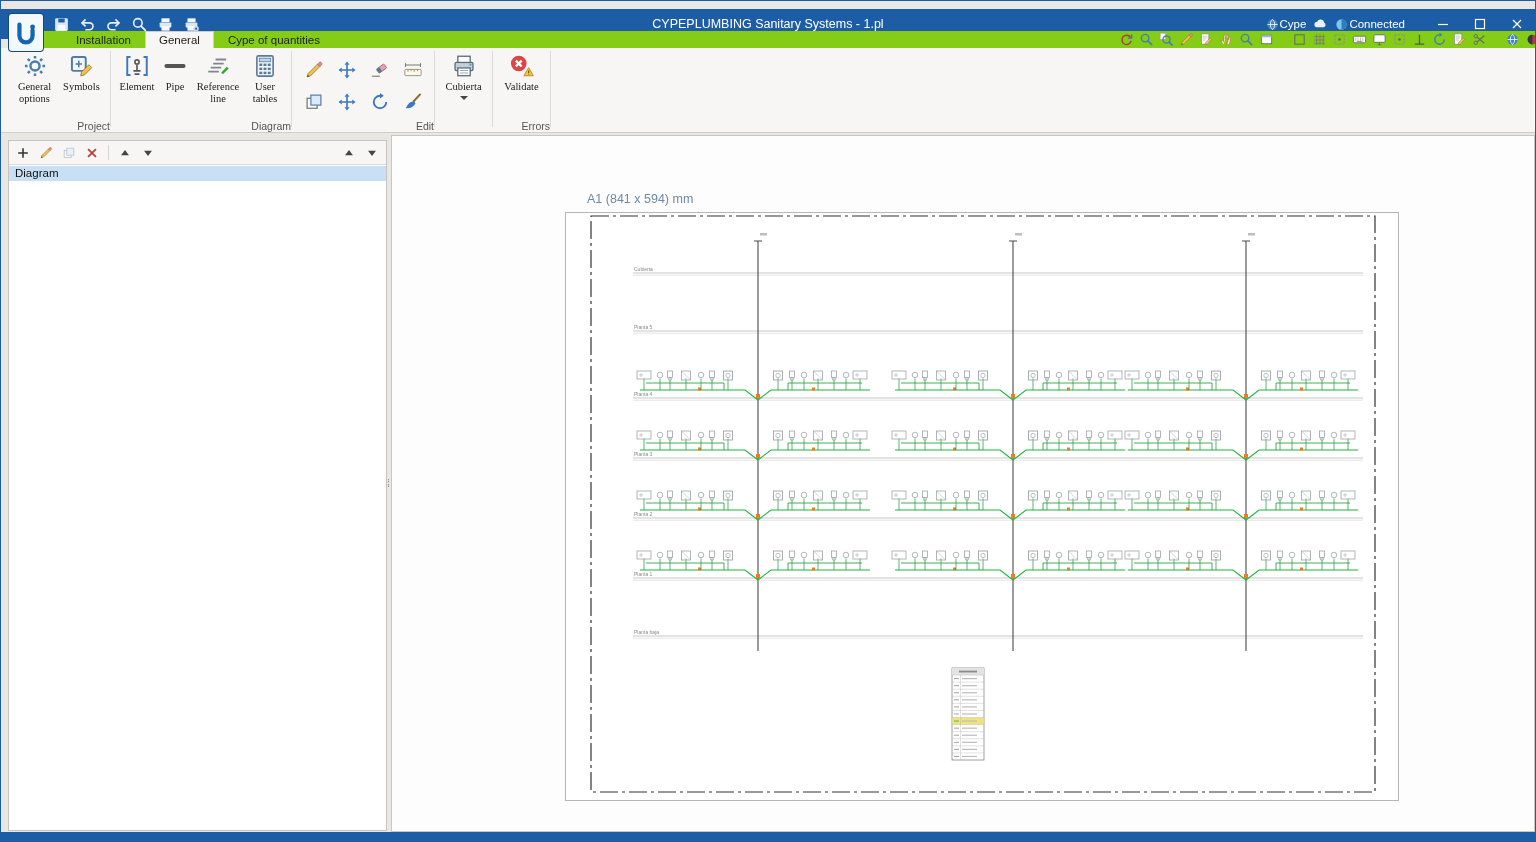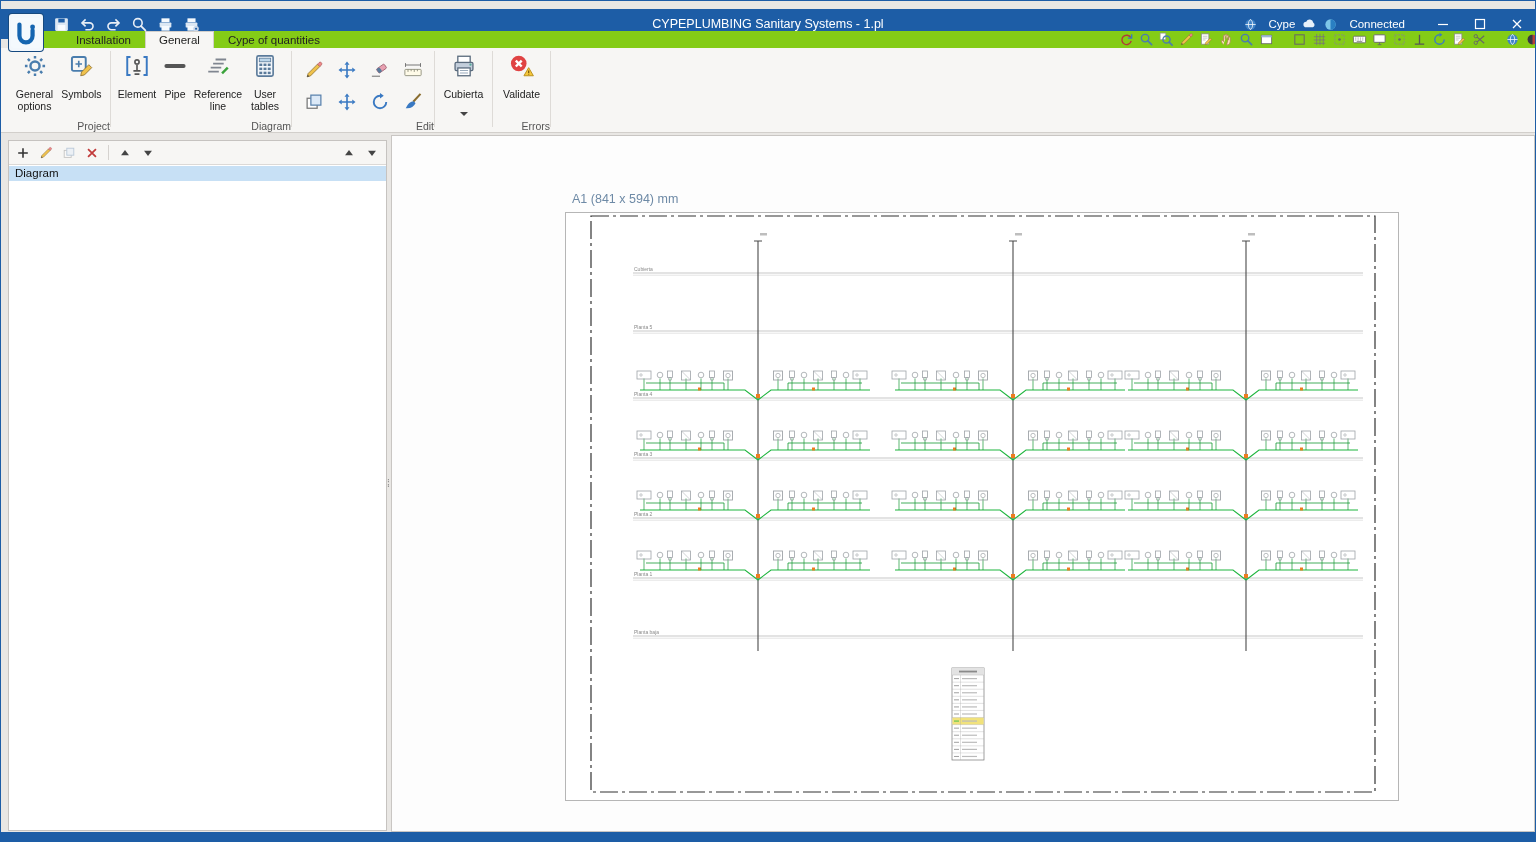--- a/index.html
+++ b/index.html
@@ -9,41 +9,41 @@
 
   
   .titlebar{position:absolute;left:0;top:8px;width:100%;height:30px;background:#1d5da6;color:#fff;}
   .applogo{position:absolute;left:8px;top:5px;width:34px;height:37px;background:#f2f7fc;border-radius:3px;
            z-index:6;display:flex;align-items:center;justify-content:center;box-shadow:0 0 0 1px #16497f;}
   .qat{position:absolute;left:50px;top:5px;display:flex;gap:6px;}
   .tbtn{width:20px;height:20px;display:flex;align-items:center;justify-content:center;border-radius:2px;}
   .win-title{position:absolute;left:0;right:0;top:0;height:30px;display:flex;align-items:center;
              justify-content:center;font-size:12.5px;pointer-events:none;}
   .tb-right{position:absolute;right:0;top:0;height:30px;display:flex;align-items:center;}
-  .tbtxt{margin:0 7px 0 11px;font-size:11.5px;}
+  .tbtxt{margin:0 7px 0 0;font-size:11.5px;}
   .winbtn{width:37px;height:30px;display:flex;align-items:center;justify-content:center;}
   .icn{display:inline-flex;align-items:center;justify-content:center;line-height:0;}
 
   
   .tabrow{position:absolute;left:11px;top:30px;width:100%;height:17px;background:#84cc16;}
   .tabs{display:flex;margin-left:50px;height:17px;}
   .tab{padding:0 13px;font-size:11.5px;color:#222;display:flex;align-items:center;border:1px solid transparent;border-bottom:none;}
   .tab.active{background:#f7f6f4;border-color:#d2cfcb;}
   .strip{position:absolute;right:5px;top:0;height:17px;display:flex;align-items:center;gap:3px;}
   .sbtn{width:17px;height:16px;display:flex;align-items:center;justify-content:center;}
   .sgap{width:10px;}
 
   
   .ribbon{position:absolute;left:0;top:47px;width:100%;height:85px;background:#f7f6f4;
           border-bottom:1px solid #d2cfcb;display:flex;padding-left:5px;}
   .rgroup{position:relative;height:100%;padding:3px 5px 14px;display:flex;align-items:flex-start;}
   .rsep{width:1px;background:#dedbd7;height:76px;margin-top:3px;}
   .rlabel{position:absolute;bottom:0;left:0;right:0;text-align:right;font-size:10.5px;color:#555;}
-  .bigbtn{width:47px;display:flex;flex-direction:column;align-items:center;padding-top:2px;gap:10px;
-          font-size:10.5px;color:#222;text-align:center;line-height:1.12;}
+  .bigbtn{width:47px;display:flex;flex-direction:column;align-items:center;padding-top:2px;gap:2px;
+          font-size:10.5px;color:#222;text-align:center;line-height:1.12;font-family:Liberation Serif, serif;}
   .editgrid{display:grid;grid-template-columns:repeat(4,33px);grid-auto-rows:32px;margin-top:3px;}
   .ebtn{display:flex;align-items:center;justify-content:center;}
   .droparrow{width:0;height:0;border-left:4px solid transparent;border-right:4px solid transparent;
              border-top:4px solid #444;margin-top:1px;}
 
   
   .leftpanel{position:absolute;left:7px;top:139px;width:379px;height:691px;background:#fff;border:1px solid #c6c3c0;}
   .ptoolbar{display:flex;align-items:center;gap:3px;padding:2px 4px;height:24px;
             background:#f7f6f4;border-bottom:1px solid #dcd9d6;}
   .pbtn{width:20px;height:20px;display:flex;align-items:center;justify-content:center;border-radius:2px;}
@@ -52,21 +52,21 @@
   .spacer{flex:1;}
   .plist{position:absolute;top:25px;bottom:0;left:0;right:0;overflow:hidden;}
   .plistrow{height:15px;line-height:15px;padding-left:6px;font-size:11.5px;color:#111;}
   .plistrow.selected{background:#c7e0f5;}
 
   .splitter{position:absolute;left:385px;top:134px;width:5px;height:697px;display:flex;
             align-items:center;justify-content:center;color:#8a8a8a;font-size:10px;}
 
   
   .canvas{position:absolute;left:390px;top:134px;width:1144px;height:697px;background:#fdfdfd;border:1px solid #c9c6c3;}
-  .sheetlabel{position:absolute;left:180px;top:56px;font-size:12.5px;color:#6e8aa6;}
+  .sheetlabel{position:absolute;left:195px;top:56px;font-size:12.5px;color:#6e8aa6;}
   .sheet{position:absolute;left:173px;top:76px;width:834px;height:589px;background:#fff;border:1px solid #b6b6b6;}
   .sheet svg{position:absolute;left:0;top:0;}
 
   .statusbar{position:absolute;left:0;bottom:0;width:100%;height:9px;background:#1d5da6;}
 </style>
 </head>
 <body>
 
 <div id="app">
 

